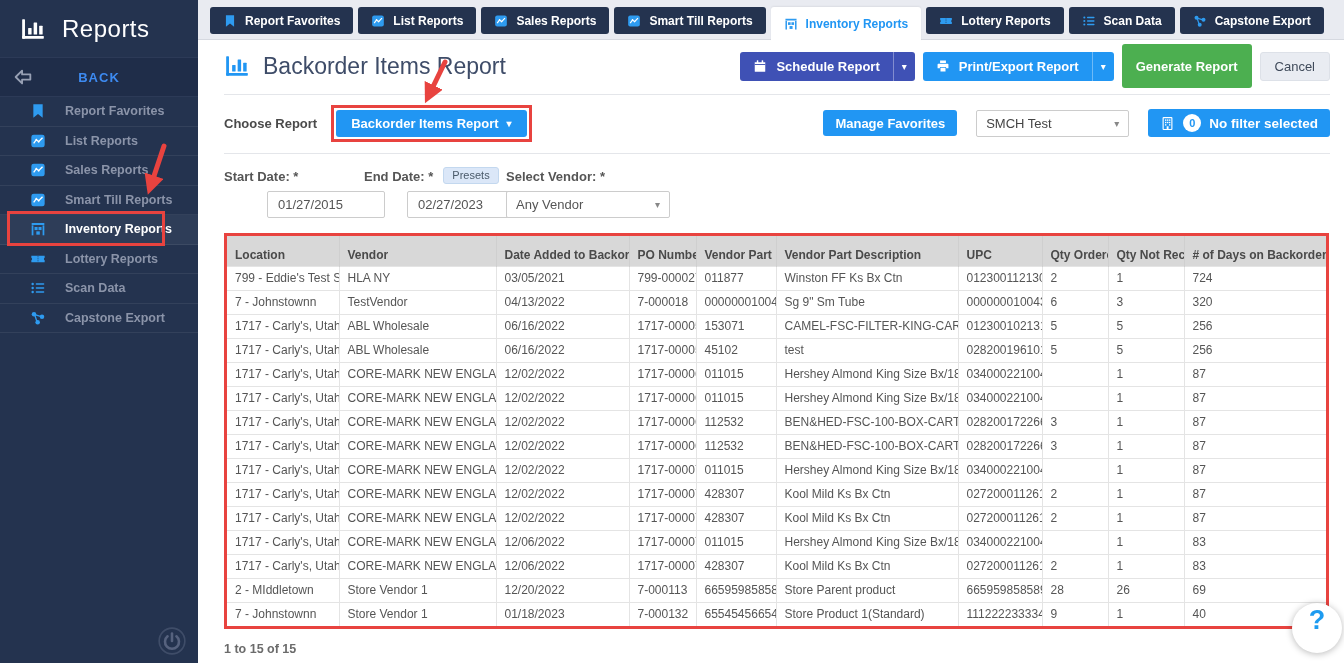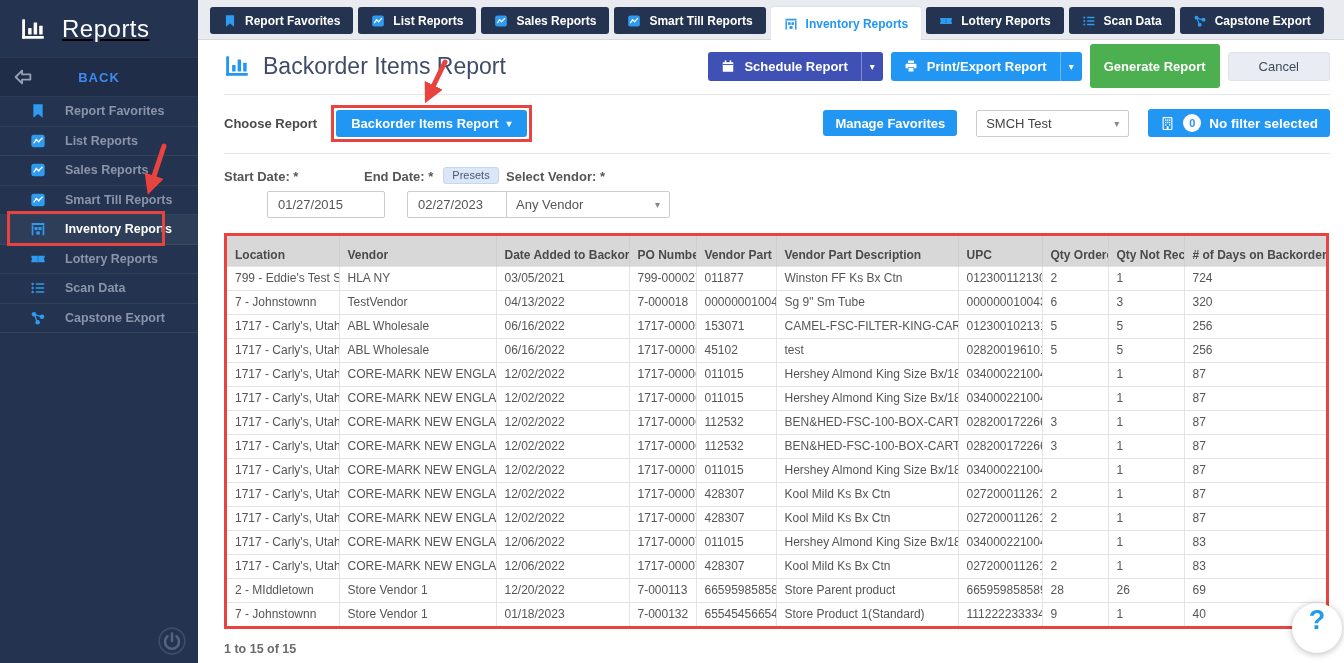--- a/index.html
+++ b/index.html
@@ -1,21 +1,21 @@
 <!DOCTYPE html>
 <html><head>
 <meta charset="utf-8">
 <style>
   * { margin:0; padding:0; box-sizing:border-box; }
   html,body { width:1344px; height:663px; }
   body { font-family:"Liberation Sans", sans-serif; background:#fff; position:relative; overflow:hidden; }
 
   
   .sidebar { position:absolute; left:0; top:0; width:198px; height:663px; background:#24334f; z-index:2; }
-  .sb-header { height:57px; display:flex; align-items:center; padding-left:20px; gap:16px;text-decoration:underline; }
+  .sb-header { height:57px; display:flex; align-items:center; padding-left:20px; gap:16px; }
   .sb-header .logo { color:#fff; width:26px; height:26px; }
   .sb-title { color:#fff; font-size:24px; font-weight:400; letter-spacing:0.5px; }
   .sb-back { height:40px; background:#1f2d49; border-top:1px solid #2c3a57; border-bottom:1px solid #2c3a57;
              display:flex; align-items:center; position:relative; cursor:pointer; }
   .sb-back .back-ic { position:absolute; left:12px; width:22px; height:22px; color:#97a0b4; }
   .sb-back .back-lbl { width:100%; text-align:center; color:#3d8af0; font-size:13px; font-weight:700; letter-spacing:1px; }
   .sb-menu { display:flex; flex-direction:column; }
   .sb-item { height:29.5px; display:flex; align-items:center; padding-left:30px; gap:19px;
              border-bottom:1px solid rgba(255,255,255,0.07); cursor:pointer; }
   .sb-item .sb-icon { width:16px; height:16px; color:#2e9bf0; flex:none; display:flex; }
@@ -43,21 +43,21 @@
   .split-btn { display:flex; height:29px; border-radius:3px; overflow:hidden; color:#fff; cursor:pointer; }
   .split-main { display:flex; align-items:center; gap:9px; padding:0 13px; font-size:13px; font-weight:700; }
   .split-main .btn-icon { width:14px; height:14px; display:flex; }
   .split-caret { width:22px; display:flex; align-items:center; justify-content:center;
                  border-left:1px solid rgba(255,255,255,0.35); font-size:10px; }
   .btn-indigo { background:#3f51b5; }
   .btn-blue { background:#2196f3; }
   .btn-green { background:#4caf50; color:#fff; height:44px; border-radius:3px; display:flex; align-items:center;
                padding:0 14px; font-size:13px; font-weight:700; cursor:pointer; }
   .btn-cancel { background:#e9ecf2; color:#3f4a5a; height:29px; border-radius:3px; display:flex; align-items:center;
-                padding:0 30px; font-size:13px; font-weight:400; cursor:pointer; border:1px solid #dde1e8; }
+                padding:0 14px; font-size:13px; font-weight:400; cursor:pointer; border:1px solid #dde1e8; }
 
   .divider { border-top:1px solid #e4e6ea; margin-top:11px; }
 
   .picker-row { margin-top:9px; display:flex; justify-content:space-between; align-items:center; height:38px; }
   .picker-left { display:flex; align-items:center; gap:14px; }
   .choose-label { font-size:13px; font-weight:700; color:#4a4a4a; }
   .annot-wrap { border:3px solid #e8433f; padding:2px; }
   .report-btn { background:#2196f3; color:#fff; height:27px; display:flex; align-items:center; gap:8px;
                 padding:0 15px; font-size:13px; font-weight:700; border-radius:3px; cursor:pointer; }
   .picker-right { display:flex; align-items:center; gap:19px; }

